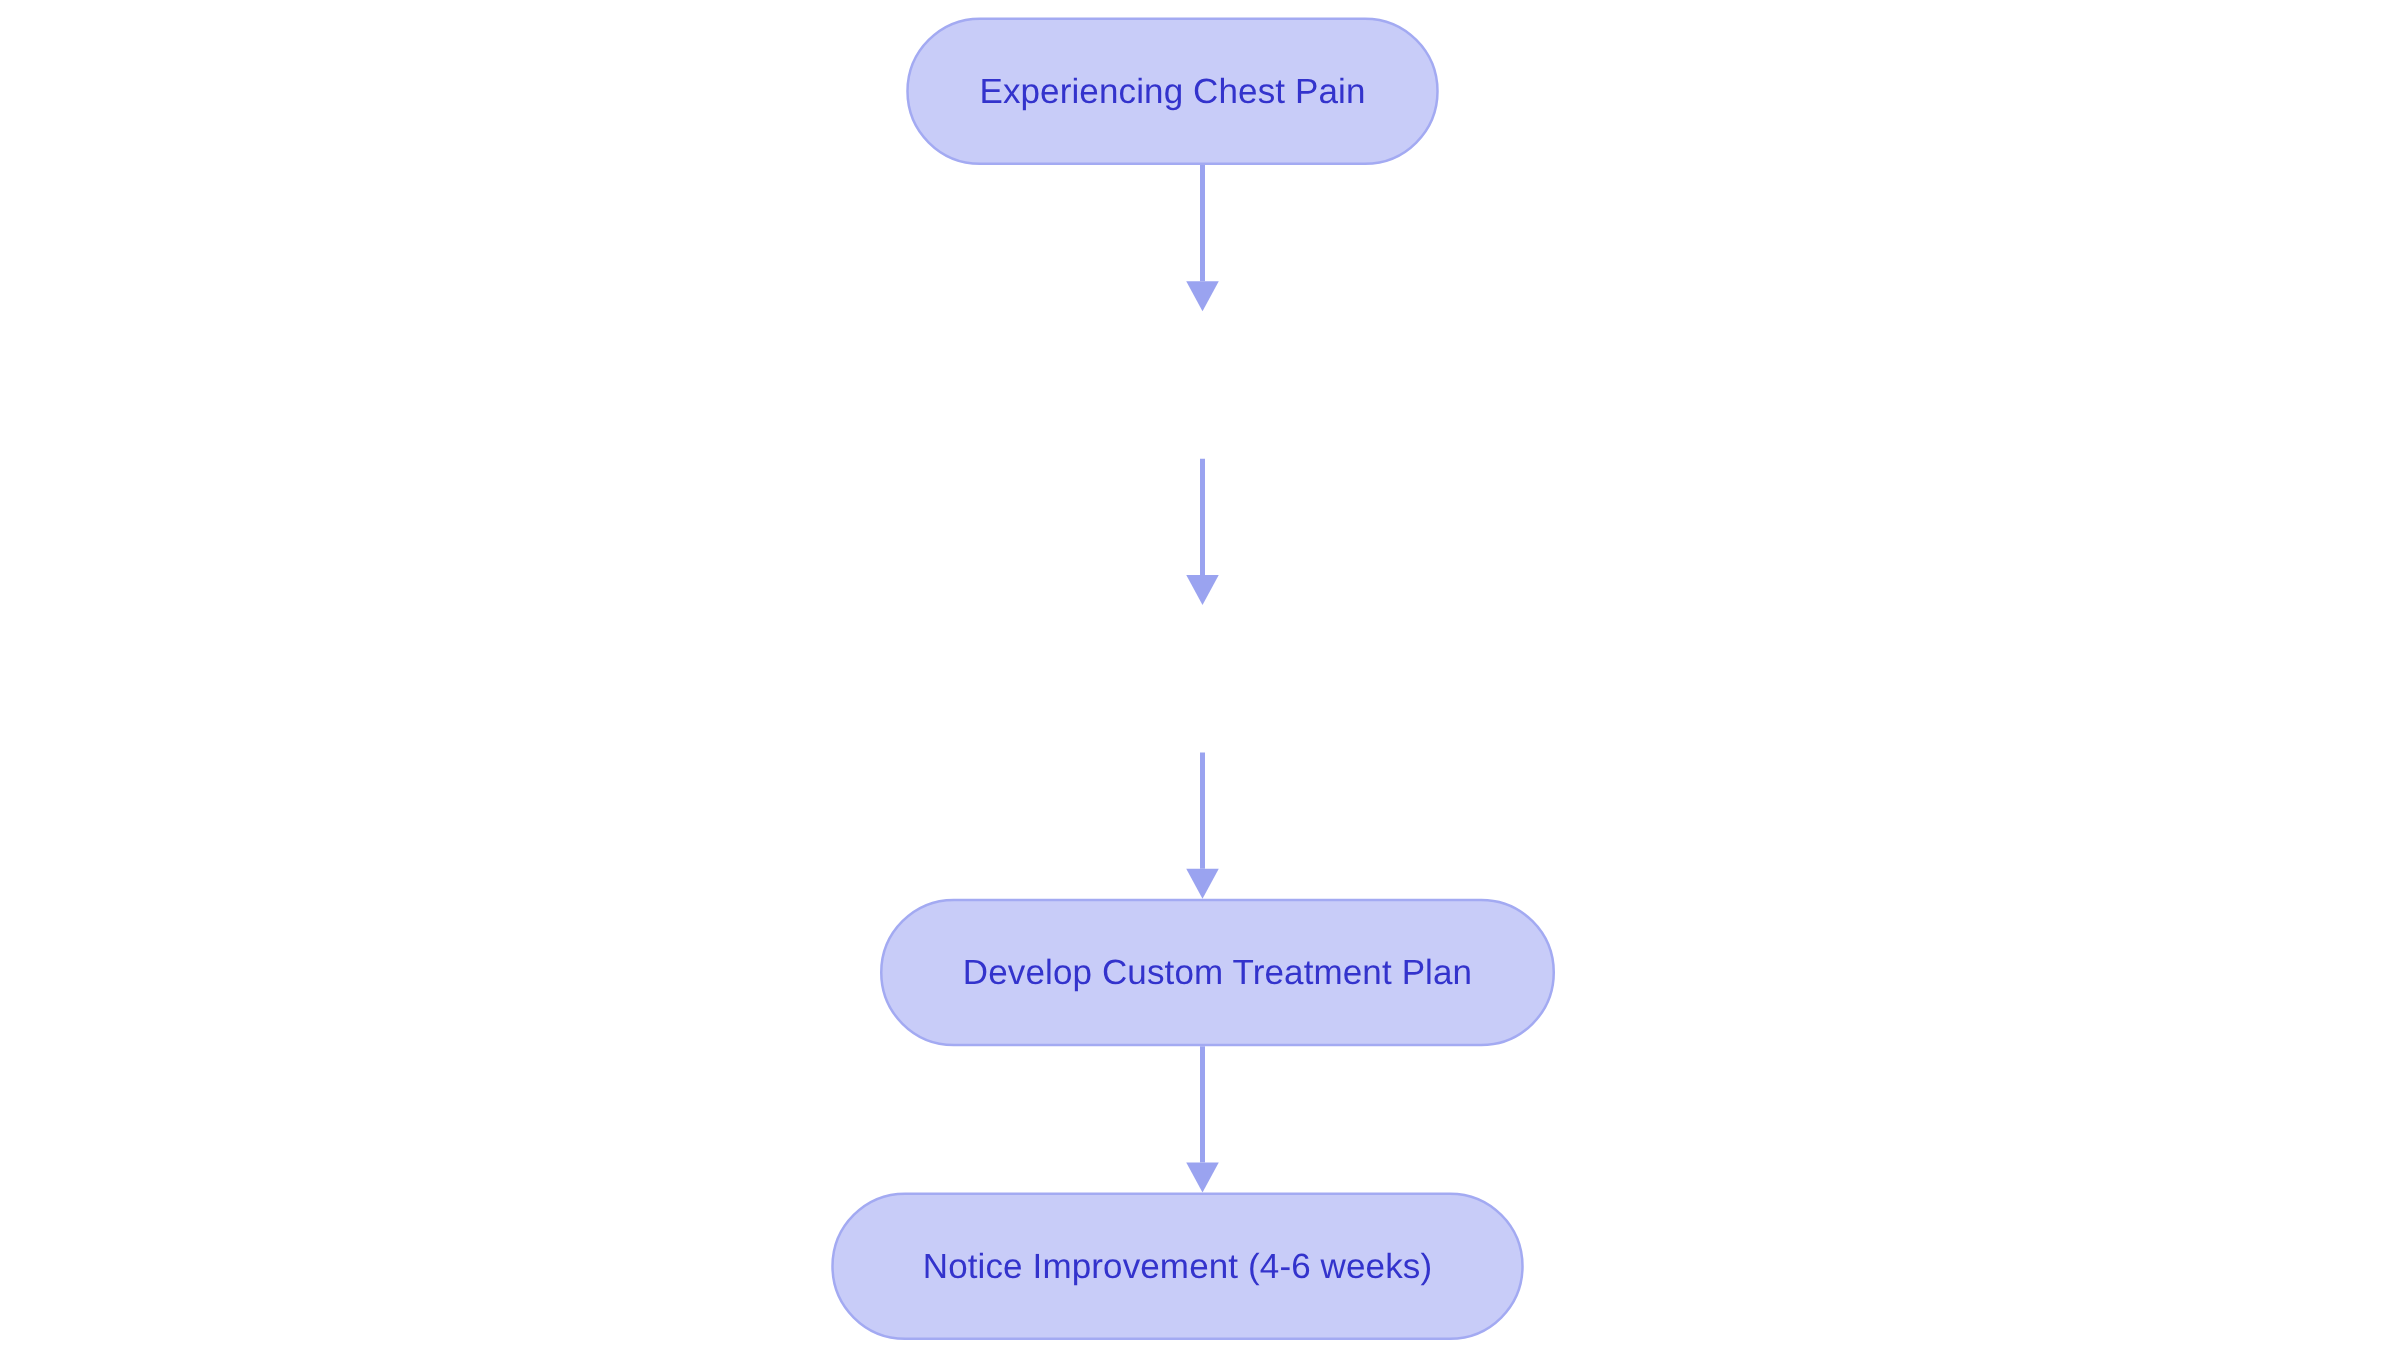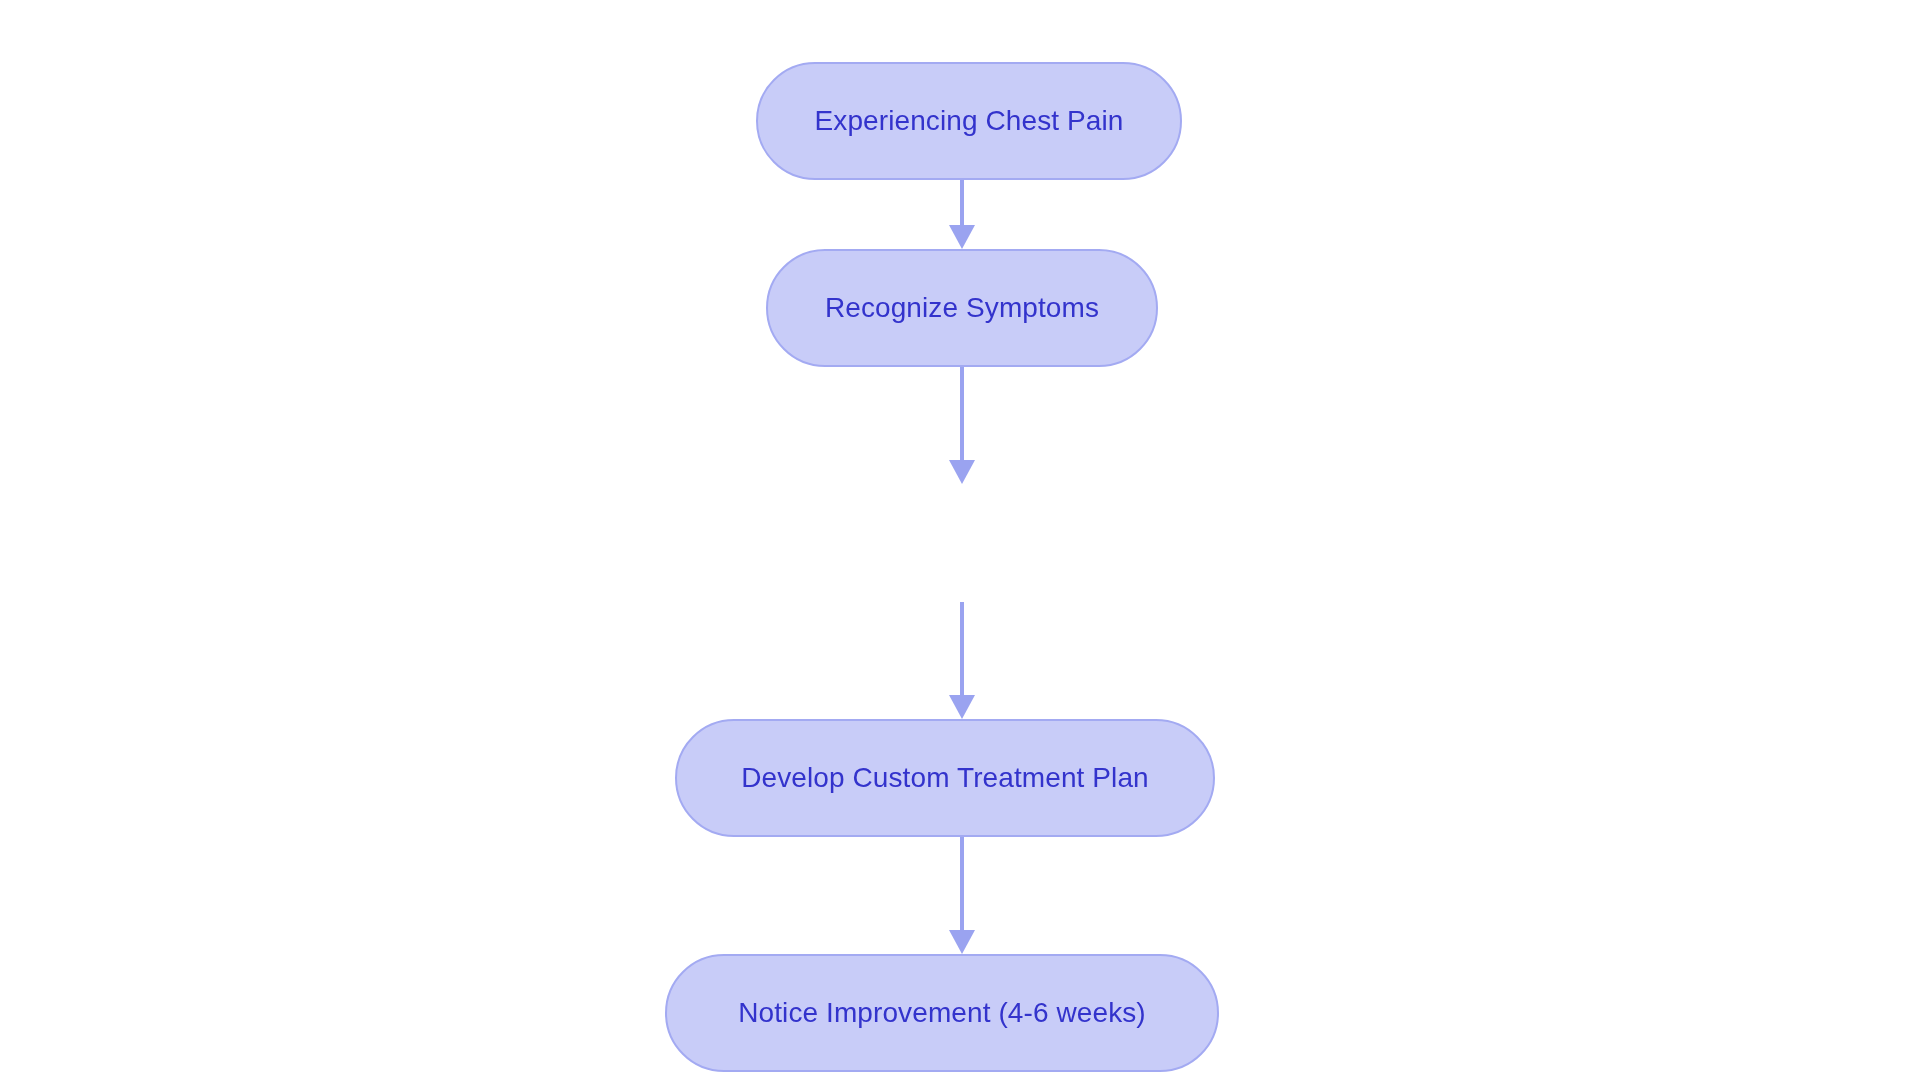--- a/index.html
+++ b/index.html
@@ -38,24 +38,24 @@
   .node-label {
     color: #3333cc;
     font-size: 28px;
     font-weight: 400;
     line-height: 1;
     letter-spacing: 0.1px;
     white-space: nowrap;
     font-family: "Liberation Sans", "DejaVu Sans", sans-serif;
   }
 
-  .node-0 { left: 756px; top: 14px;   width: 426px; margin-top: 48px; }
+  .node-0 { left: 725px; top: 14px;   width: 426px; }
   .node-1 { left: 766px; top: 249px;  width: 392px; }
   .node-2 { left: 721px; top: 484px;  width: 482px; }
-  .node-3 { left: 675px; top: 719px;  width: 540px; align-items: center; }
+  .node-3 { left: 704px; top: 719px;  width: 540px; align-items: center; }
   .node-4 { left: 665px; top: 954px;  width: 554px; }
 
   
   .connector {
     position: absolute;
     z-index: 1;
     width: 26px;
     margin-left: -13px;
     left: 962px;
   }
@@ -99,23 +99,20 @@
 
   <div class="node node-0">
     <span class="node-label">Experiencing Chest Pain</span>
   </div>
 
   <div class="connector connector-0">
     <div class="shaft"></div>
     <div class="head"></div>
   </div>
 
-  <div class="node node-1">
-    <span class="node-label">Recognize Symptoms</span>
-  </div>
 
   <div class="connector connector-1">
     <div class="shaft"></div>
     <div class="head"></div>
   </div>
 
 
   <div class="connector connector-2">
     <div class="shaft"></div>
     <div class="head"></div>

